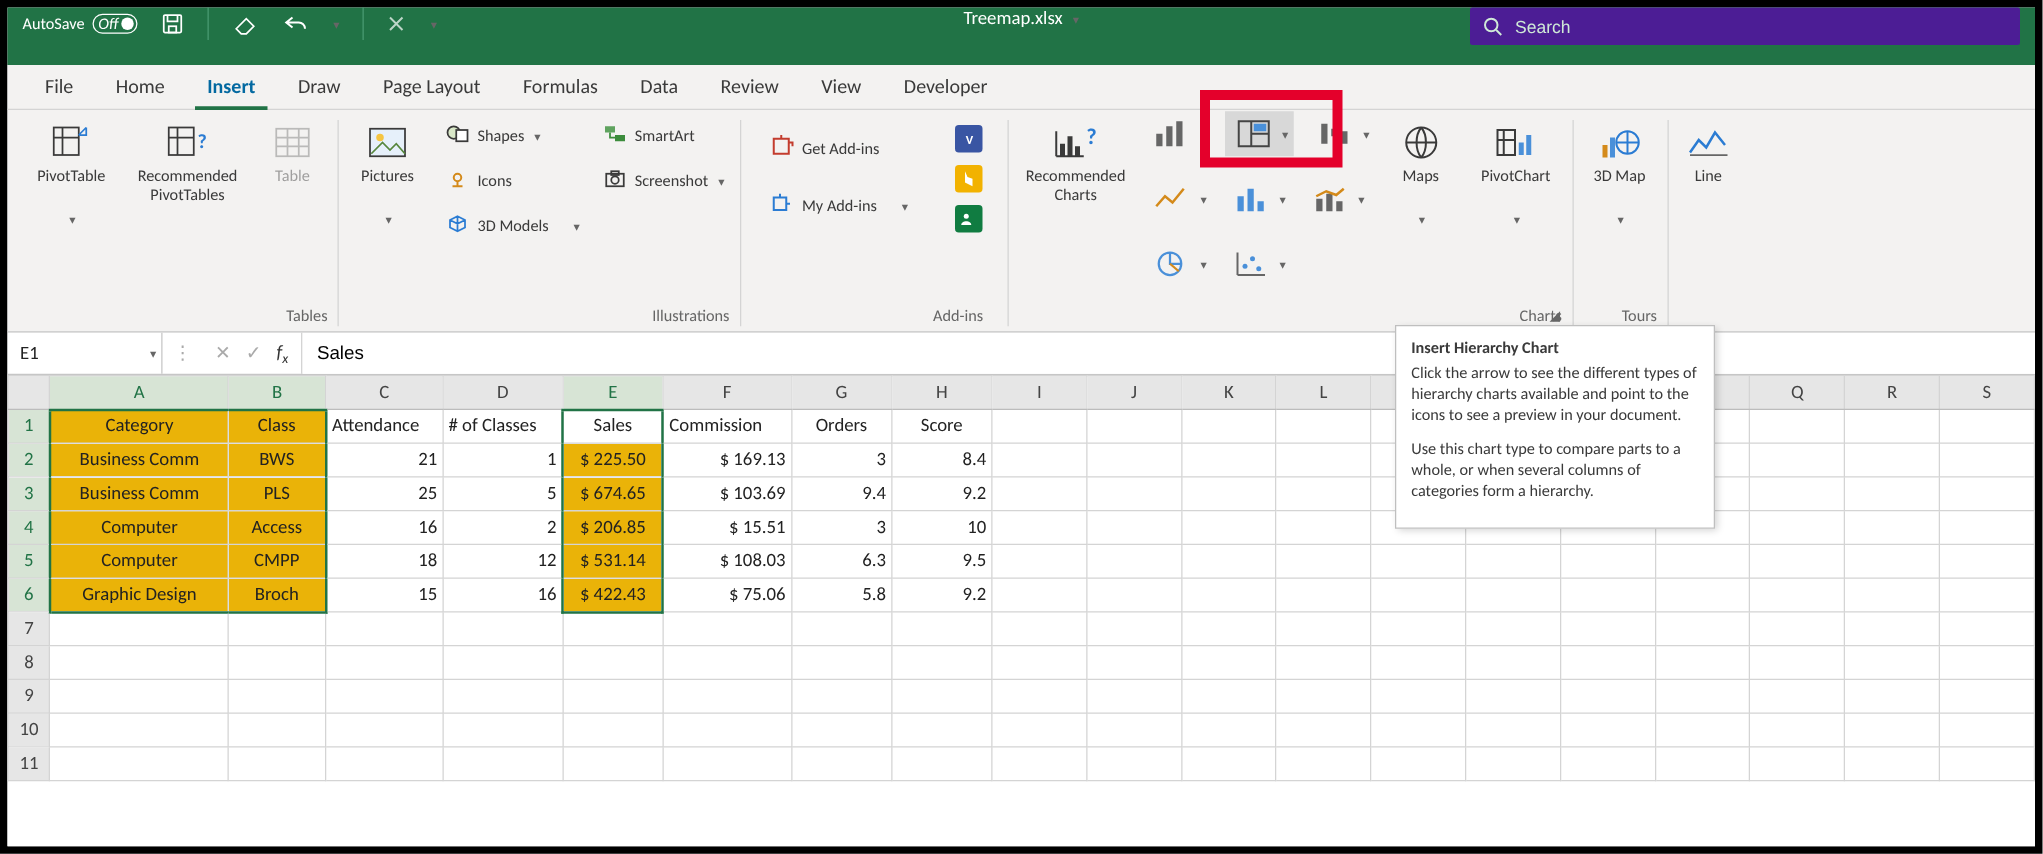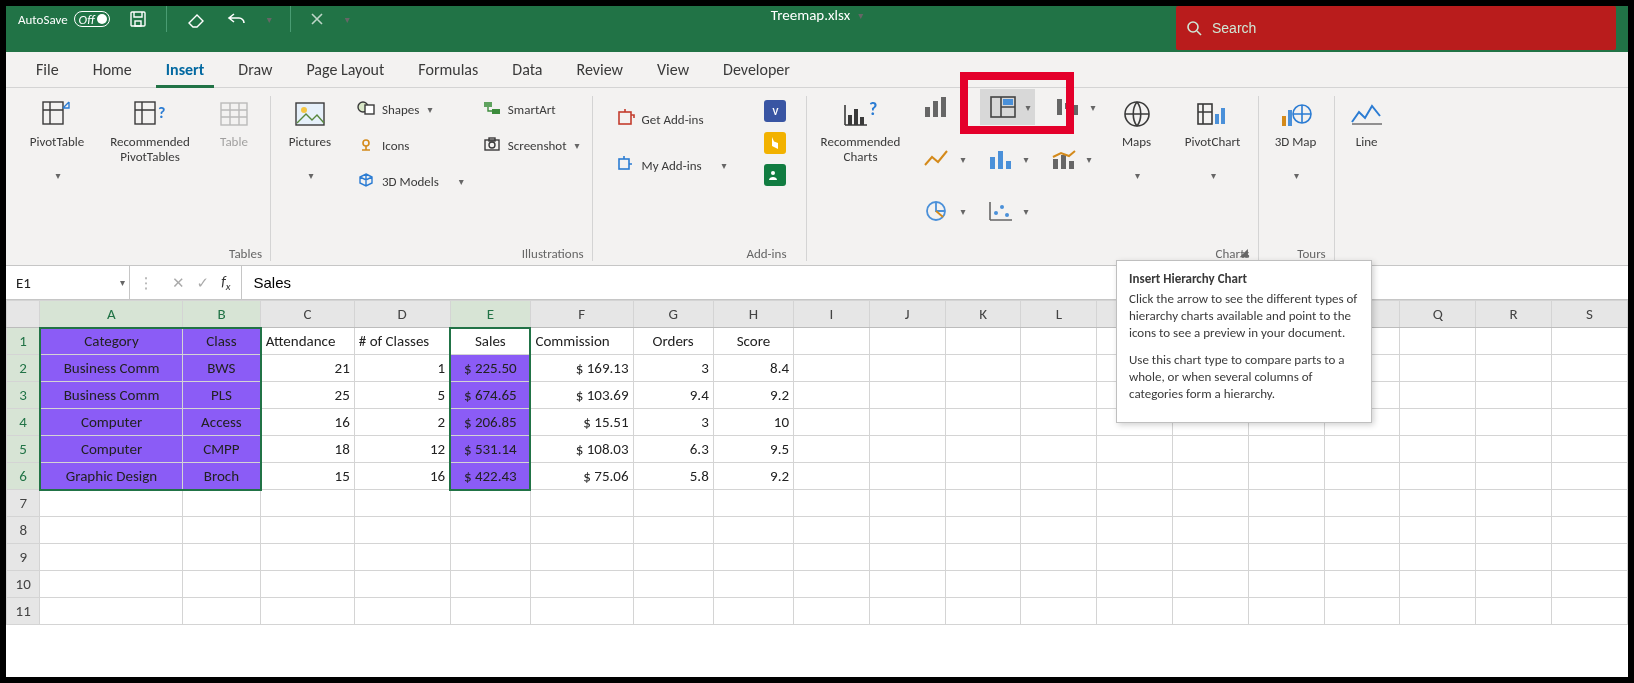--- a/index.html
+++ b/index.html
@@ -26,21 +26,21 @@
     padding:0 12px;
     gap:12px;
   }
   .title-bar .qat{display:flex;align-items:center;gap:18px;}
   .title-bar .qat .sep{width:1px;height:26px;background:#4a9c73;}
   .autosave{display:flex;align-items:center;gap:6px;font-size:13px;}
   .autosave .toggle{width:36px;height:16px;border:1.5px solid #fff;border-radius:10px;display:inline-flex;align-items:center;justify-content:flex-end;padding:0 2px;font-size:8px;}
   .autosave .toggle .knob{width:10px;height:10px;border-radius:50%;background:#fff;margin-left:2px;}
   .title-bar .doc-title{position:absolute;left:50%;transform:translateX(-50%);display:flex;align-items:center;gap:6px;font-size:15px;}
   .title-bar .doc-title .chev{font-size:10px;}
-  .search-wrap{margin-left:auto;display:flex;align-items:center;background:#b91c1c;border-radius:2px;height:44px;width:440px;padding:0 10px;gap:10px;color:#d9efdf;}
+  .search-wrap{margin-left:auto;display:flex;align-items:center;background:#4c1d95;border-radius:2px;height:30px;width:440px;padding:0 10px;gap:10px;color:#d9efdf;}
   .search-wrap input{background:transparent;border:none;outline:none;color:#fff;font-size:14px;flex:1;}
   .search-wrap input::placeholder{color:#cfe9d7;}
   .title-bar svg{display:block;}
 
   
   .ribbon-tabs{
     background:#f3f2f1;
     height:36px;
     display:flex;
     align-items:flex-end;
@@ -130,21 +130,21 @@
   .grid{position:relative;overflow:hidden;flex:1;font-size:15px;background:#fff;}
   table{border-collapse:collapse;table-layout:fixed;width:100%;}
   th,td{border:1px solid #d4d4d4;height:27px;padding:0 4px;white-space:nowrap;overflow:hidden;font-weight:normal;text-align:left;color:#222;}
   thead th{background:#e6e6e6;color:#444;text-align:center;border-bottom:1px solid #bcbcbc;}
   .row-hdr{background:#e6e6e6;text-align:center;width:30px;color:#444;}
   .corner{background:#e6e6e6;width:30px;}
   .num{text-align:right;margin-top:30px;}
   .center{text-align:center;}
   .sel-hdr{background:#d7e4d5;color:#217346;border-bottom:2px solid #217346;}
   .sel-rowhdr{background:#d7e4d5;color:#217346;border-right:2px solid #217346;}
-  .sel-range{background:#8b5cf6;text-align:center;}
+  .sel-range{background:#eab308;text-align:center;}
   .active-cell{background:#fff !important;}
   
   .g-top{border-top:2px solid #217346;}
   .g-left{border-left:2px solid #217346;}
   .g-right{border-right:2px solid #217346;}
   .g-bottom{border-bottom:2px solid #217346;}
 
 </style>
 </head>
 <body>

